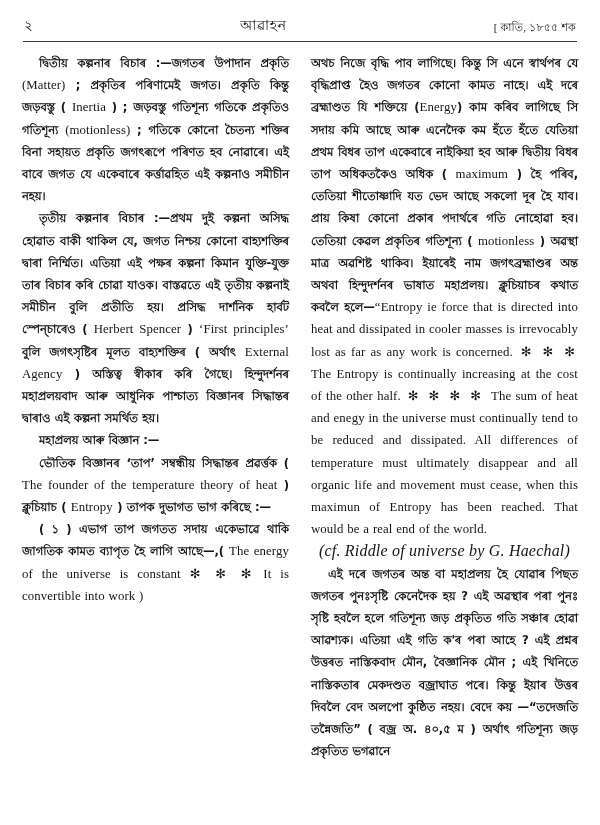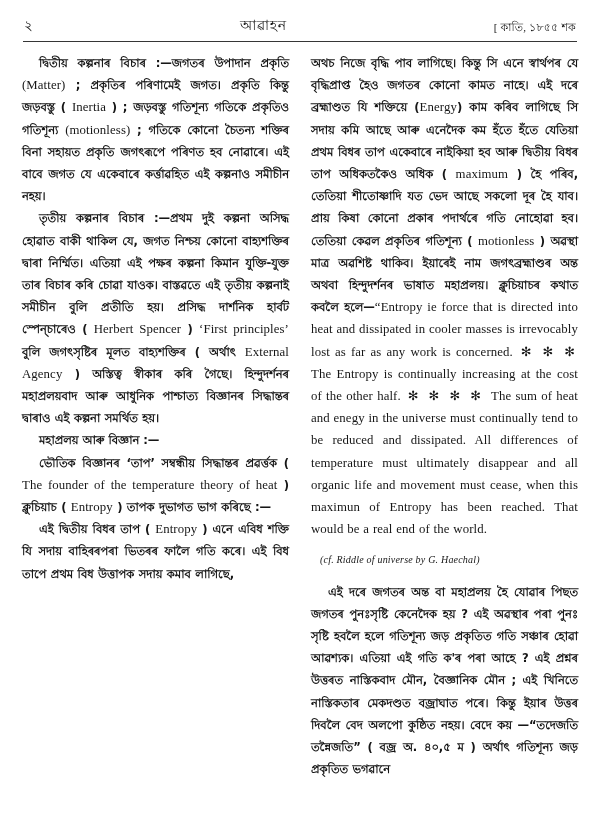--- a/index.html
+++ b/index.html
@@ -99,24 +99,25 @@
     margin: 0;
     text-indent: 17px;
     font-family: "DejaVu Sans", "Liberation Sans", sans-serif;
     font-size: 11.6px;
     font-weight: 700;
     line-height: 22.2px;
     letter-spacing: -0.1px;
   }
 
   .citation {
-    margin: 9px;
+    margin: 0;
+    text-align: center;
     font-family: "Liberation Serif", "DejaVu Serif", serif;
     font-style: italic;
-    font-size: 10px;
+    font-size: 16px;
     line-height: 22.2px;
     letter-spacing: 0.2px;
   }
 
   .stars { letter-spacing: 3px; }
 </style>
 </head>
 <body>
 
 <div class="page">
@@ -128,21 +129,21 @@
   </div>
   <div class="head-rule"></div>
 
   <div class="body-cols">
 
     <div class="col">
       <p class="para indent" id="L0"><span class="as">দ্বিতীয় কল্পনাৰ বিচাৰ :—জগতৰ উপাদান প্ৰকৃতি </span><span class="lat">(Matter)</span><span class="as"> ; প্ৰকৃতিৰ পৰিণামেই জগত। প্ৰকৃতি কিন্তু জড়বস্তু ( </span><span class="lat">Inertia</span><span class="as"> ) ; জড়বস্তু গতিশূন্য গতিকে প্ৰকৃতিও গতিশূন্য </span><span class="lat">(motionless)</span><span class="as"> ; গতিকে কোনো চৈতন্য শক্তিৰ বিনা সহায়ত প্ৰকৃতি জগৎৰূপে পৰিণত হব নোৱাৰে। এই বাবে জগত যে একেবাৰে কৰ্ত্তাৱহিত এই কল্পনাও সমীচীন নহয়।</span></p>
       <p class="para indent" id="L1"><span class="as">তৃতীয় কল্পনাৰ বিচাৰ :—প্ৰথম দুই কল্পনা অসিদ্ধ হোৱাত বাকী থাকিল যে, জগত নিশ্চয় কোনো বাহ্যশক্তিৰ দ্বাৰা নিৰ্ম্মিত। এতিয়া এই পক্ষৰ কল্পনা কিমান যুক্তি-যুক্ত তাৰ বিচাৰ কৰি চোৱা যাওক। বাস্তৱতে এই তৃতীয় কল্পনাই সমীচীন বুলি প্ৰতীতি হয়। প্ৰসিদ্ধ দাৰ্শনিক হাৰ্বট স্পেন্চাৰেও ( </span><span class="lat">Herbert Spencer</span><span class="as"> ) </span><span class="lat">‘First principles’</span><span class="as"> বুলি জগৎসৃষ্টিৰ মূলত বাহ্যশক্তিৰ ( অৰ্থাৎ </span><span class="lat">External Agency</span><span class="as"> ) অস্তিত্ব স্বীকাৰ কৰি গৈছে। হিন্দুদৰ্শনৰ মহাপ্ৰলয়বাদ আৰু আধুনিক পাশ্চাত্য বিজ্ঞানৰ সিদ্ধান্তৰ দ্বাৰাও এই কল্পনা সমৰ্থিত হয়।</span></p>
       <p class="subhead">মহাপ্ৰলয় আৰু বিজ্ঞান :—</p>
       <p class="para indent" id="L2"><span class="as">ভৌতিক বিজ্ঞানৰ ‘তাপ’ সম্বন্ধীয় সিদ্ধান্তৰ প্ৰৱৰ্ত্তক ( </span><span class="lat">The founder of the temperature theory of heat</span><span class="as"> ) ক্লুচিয়াচ ( </span><span class="lat">Entropy</span><span class="as"> ) তাপক দুভাগত ভাগ কৰিছে :—</span></p>
-      <p class="para indent" id="L5"><span class="as">এই দ্বিতীয় বিধৰ তাপ ( </span><span class="lat">Entropy</span><span class="as"> ) এনে এবিধ শক্তি যি সদায় বাহিৰৰপৰা ভিতৰৰ ফালৈ গতি কৰে। এই বিধ তাপে প্ৰথম বিধ উত্তাপক সদায় কমাব লাগিছে,</span></p>
+      <p class="para indent" id="L3"><span class="as">( ১ ) এভাগ তাপ জগতত সদায় একেভাৱে থাকি জাগতিক কামত ব্যাপৃত হৈ লাগি আছে—,( </span><span class="lat">The energy of the universe is constant</span><span class="lat"> </span><span class="lat stars">✻  ✻  ✻</span><span class="lat"> It is convertible into work )</span></p>
     </div>
 
     <div class="col">
       <p class="para noindent" id="R0"><span class="as">অথচ নিজে বৃদ্ধি পাব লাগিছে। কিন্তু সি এনে স্বাৰ্থপৰ যে বৃদ্ধিপ্ৰাপ্ত হৈও জগতৰ কোনো কামত নাহে। এই দৰে ব্ৰহ্মাণ্ডত যি শক্তিয়ে (</span><span class="lat">Energy</span><span class="as">) কাম কৰিব লাগিছে সি সদায় কমি আছে আৰু এনেদৈক কম হঁতে হঁতে যেতিয়া প্ৰথম বিধৰ তাপ একেবাৰে নাইকিয়া হব আৰু দ্বিতীয় বিধৰ তাপ অধিকতকৈও অধিক ( </span><span class="lat">maximum</span><span class="as"> ) হৈ পৰিব, তেতিয়া শীতোষ্ণাদি যত ভেদ আছে সকলো দূৰ হৈ যাব। প্ৰায় কিষা কোনো প্ৰকাৰ পদাৰ্থৰে গতি নোহোৱা হব। তেতিয়া কেৱল প্ৰকৃতিৰ গতিশূন্য ( </span><span class="lat">motionless</span><span class="as"> ) অৱস্থা মাত্ৰ অৱশিষ্ট থাকিব। ইয়াৰেই নাম জগৎব্ৰহ্মাণ্ডৰ অন্ত অথবা হিন্দুদৰ্শনৰ ভাষাত মহাপ্ৰলয়। ক্লুচিয়াচৰ কথাত কবলৈ হলে—</span><span class="lat">“Entropy ie force that is directed into heat and dissipated in cooler masses is irrevocably lost as far as any work is concerned.</span><span class="lat stars"> ✻  ✻  ✻ </span><span class="lat">The Entropy is continually increasing at the cost of the other half.</span><span class="lat stars"> ✻  ✻  ✻  ✻ </span><span class="lat">The sum of heat and enegy in the universe must continually tend to be reduced and dissipated. All differences of temperature must ultimately disappear and all organic life and movement must cease, when this maximun of Entropy has been reached. That would be a real end of the world.</span></p>
       <p class="citation">(cf. Riddle of universe by G. Haechal)</p>
       <p class="para indent" id="R1"><span class="as">এই দৰে জগতৰ অন্ত বা মহাপ্ৰলয় হৈ যোৱাৰ পিছত জগতৰ পুনঃসৃষ্টি কেনেদৈক হয় ? এই অৱস্থাৰ পৰা পুনঃ সৃষ্টি হবলৈ হলে গতিশূন্য জড় প্ৰকৃতিত গতি সঞ্চাৰ হোৱা আৱশ্যক। এতিয়া এই গতি ক'ৰ পৰা আহে ? এই প্ৰশ্নৰ উত্তৰত নাস্তিকবাদ মৌন, বৈজ্ঞানিক মৌন ; এই খিনিতে নাস্তিকতাৰ মেকদণ্ডত বজ্ৰাঘাত পৰে। কিন্তু ইয়াৰ উত্তৰ দিবলৈ বেদ অলপো কুষ্ঠিত নহয়। বেদে কয় —“তদেজতি তন্নৈজতি” ( বজ্ৰ অ. ৪০,৫ ম ) অৰ্থাৎ গতিশূন্য জড় প্ৰকৃতিত ভগৱানে</span></p>
     </div>
 
   </div>
 </div>

